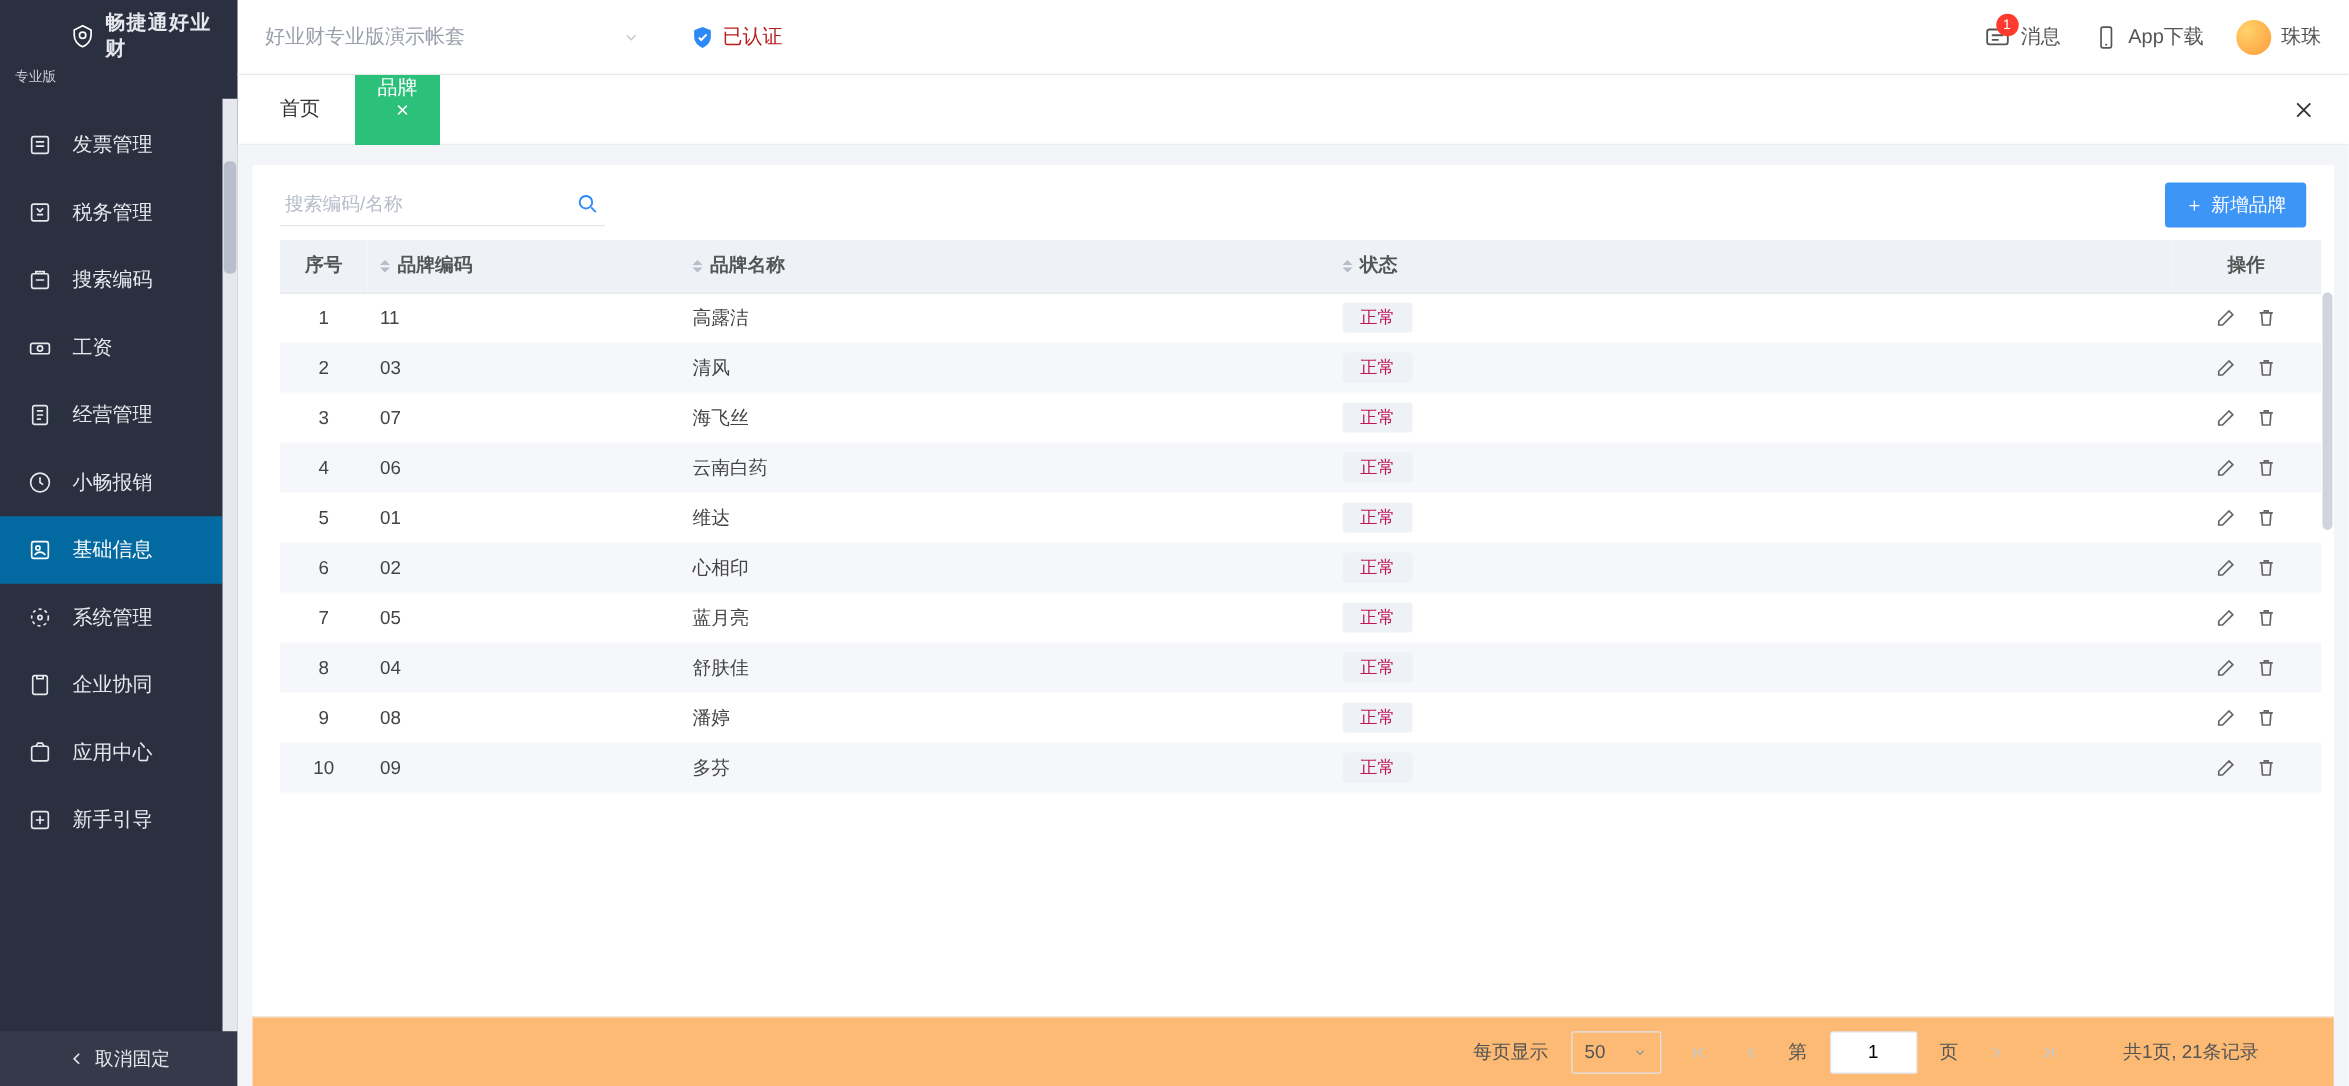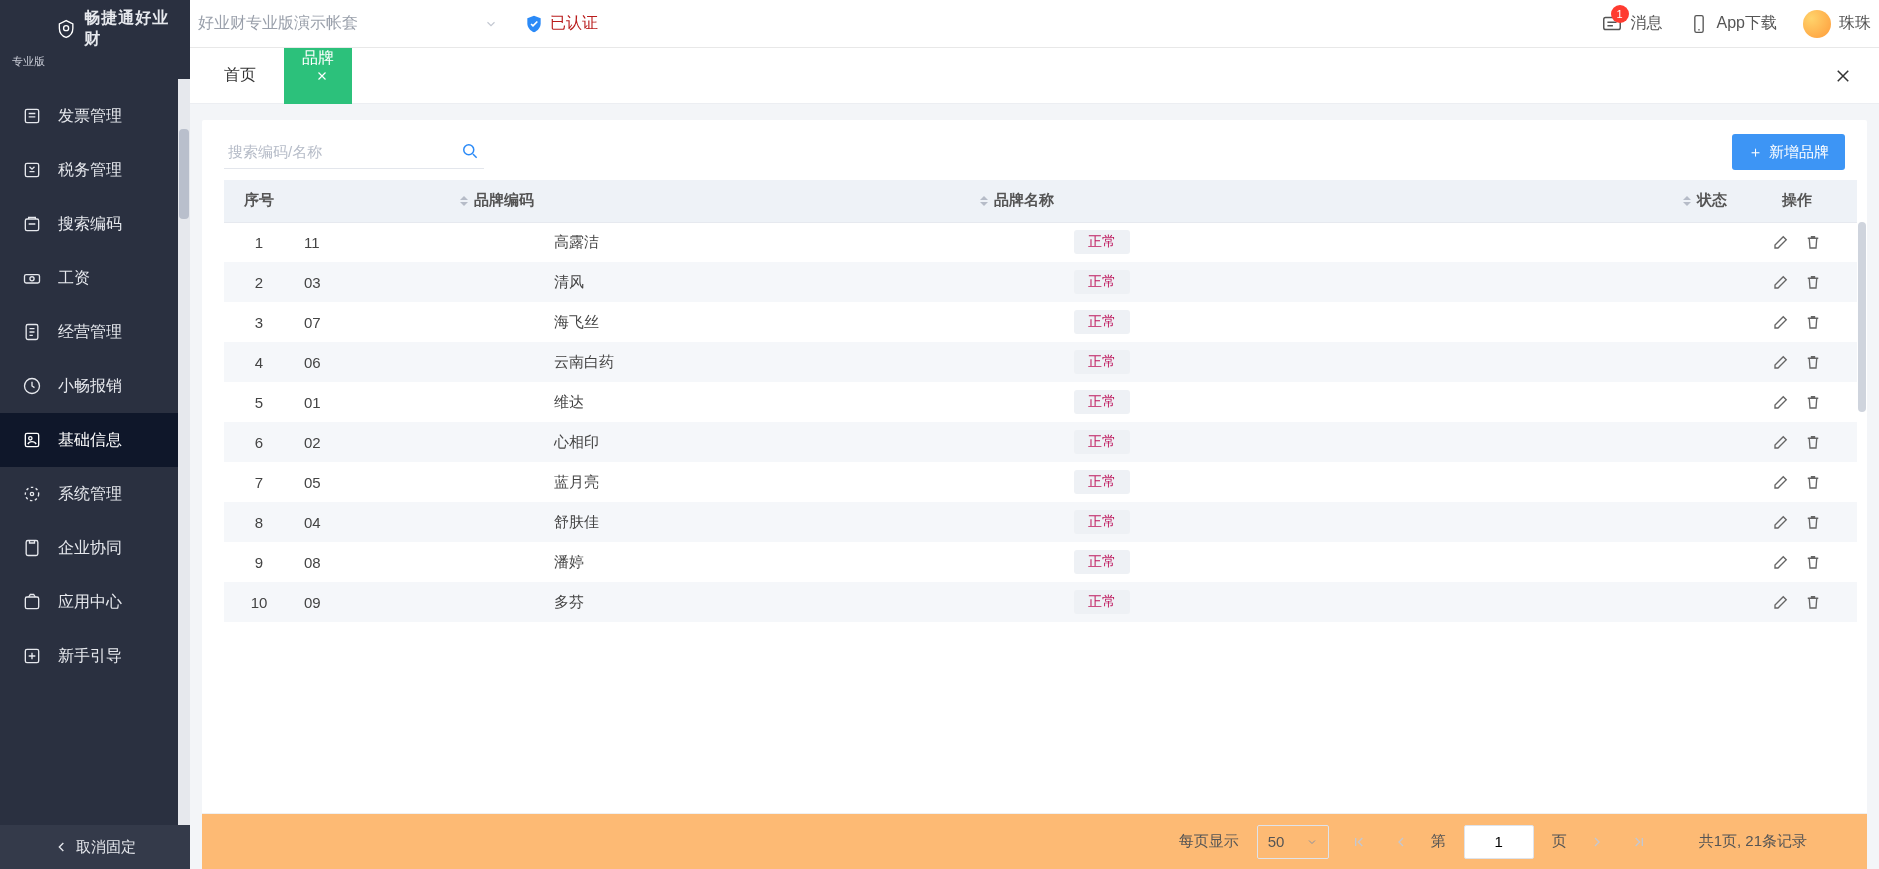--- a/index.html
+++ b/index.html
@@ -7,31 +7,31 @@
   .app { display: flex; height: 100vh; width: 100vw; }
 
   
   .sidebar { width: 190px; background: #2a3040; color: #e6e8ed; display: flex; flex-direction: column; flex-shrink: 0; }
   .brand { padding: 8px 12px 4px; display: flex; align-items: center; gap: 8px; margin-left: 44px; }
   .brand-logo { width: 22px; height: 22px; }
   .brand-title { font-size: 16px; font-weight: 600; letter-spacing: 1px; }
   .brand-sub { font-size: 11px; color: #c9ccd6; padding: 0 12px 10px; }
   .nav { flex: 1; overflow-y: auto; padding-top: 10px; }
   .nav-item { display: flex; align-items: center; gap: 16px; height: 54px; padding: 0 22px; cursor: pointer; font-size: 16px; color: #e6e8ed; }
-  .nav-item.active { background: #0f172a; color: #fff; }
+  .nav-item.active { background: #0369a1; color: #fff; }
   .nav-icon { width: 20px; height: 20px; flex-shrink: 0; }
   .sidebar-footer { height: 44px; display: flex; align-items: center; justify-content: center; gap: 6px; background: #343a4a; cursor: pointer; font-size: 15px; }
   .sb-thumb { width: 12px; position: relative; background: #e6e8ed; }
   .sb-thumb::before { content:""; position:absolute; top:50px; left:1px; width:10px; height:90px; background:#b9bfcc; border-radius:4px; }
 
   
   .main { flex: 1; display: flex; flex-direction: column; min-width: 0; }
 
   
-  .topbar { height: 48px; border-bottom: 1px solid #e8e8e8; display: flex; align-items: center; padding: 0 8px; gap: 26px; }
+  .topbar { height: 60px; border-bottom: 1px solid #e8e8e8; display: flex; align-items: center; padding: 0 22px; gap: 40px; }
   .account-select { min-width: 300px; height: 38px; display: flex; align-items: center; justify-content: space-between; color: #9aa0ab; font-size: 16px; cursor: pointer; }
   .chev { width: 14px; height: 14px; }
   .verified { display: flex; align-items: center; gap: 6px; color: #b91c1c; font-size: 16px; font-weight: 500; }
   .topbar-right { margin-left: auto; display: flex; align-items: center; gap: 26px; }
   .tb-item { display: flex; align-items: center; gap: 8px; color: #555; font-size: 16px; cursor: pointer; position: relative; }
   .badge { position: absolute; top: -8px; left: 10px; background: #ff3b30; color: #fff; border-radius: 50%; min-width: 18px; height: 18px; font-size: 11px; display: flex; align-items: center; justify-content: center; }
   .avatar { width: 28px; height: 28px; border-radius: 50%; background: radial-gradient(circle at 30% 30%, #ffd36b, #ff9b3a); flex-shrink:0; }
 
   
   .tabsrow { height: 56px; display: flex; align-items: center; padding: 0 16px; gap: 10px; border-bottom: 1px solid #eceef2; }
@@ -48,21 +48,21 @@
   .search-wrap { position: relative; width: 260px; }
   .search-input { width: 100%; border: none; border-bottom: 1px solid #e3e6ec; padding: 8px 34px 8px 4px; font-size: 15px; background: transparent; outline: none; color:#333; }
   .search-input::placeholder { color: #b6bcc8; }
   .search-btn { position: absolute; right: 2px; top: 4px; width: 24px; height: 24px; color: #2b8af7; cursor:pointer; display:flex; align-items:center; justify-content:center; }
   .spacer { flex:1; }
   .btn-primary { background: #3d95f5; color: #fff; border: none; border-radius: 3px; height: 36px; padding: 0 16px; font-size: 15px; cursor: pointer; display: flex; align-items:center; gap:6px; }
 
   
   .table-wrap { flex:1; overflow:auto; padding: 0 10px 0 22px; position:relative; }
   table { width: 100%; border-collapse: collapse; table-layout: fixed; }
-  thead th { background: #eef2f7; color: #555; font-weight: 600; text-align: right; height: 42px; padding: 0 10px; font-size: 15px; border-bottom: 1px solid #e6e9ef; }
+  thead th { background: #eef2f7; color: #555; font-weight: 600; text-align: left; height: 42px; padding: 0 10px; font-size: 15px; border-bottom: 1px solid #e6e9ef; }
   tbody td { height: 40px; padding: 0 10px; font-size: 15px; color: #444; }
   tbody tr:nth-child(even) td { background: #f5f7fa; }
   .col-idx { width: 70px; text-align: center; }
   .col-code { width: 250px; }
   .col-name { width: 520px; }
   .col-status { width: auto; }
   .col-ops { width: 120px; text-align: center; }
   .sort-icn { display:inline-flex; flex-direction:column; margin-right:6px; vertical-align:middle; }
   .sort-icn span { width:0; height:0; border-left:4px solid transparent; border-right:4px solid transparent; }
   .sort-icn .up { border-bottom:4px solid #b6bcc8; margin-bottom:2px; }

